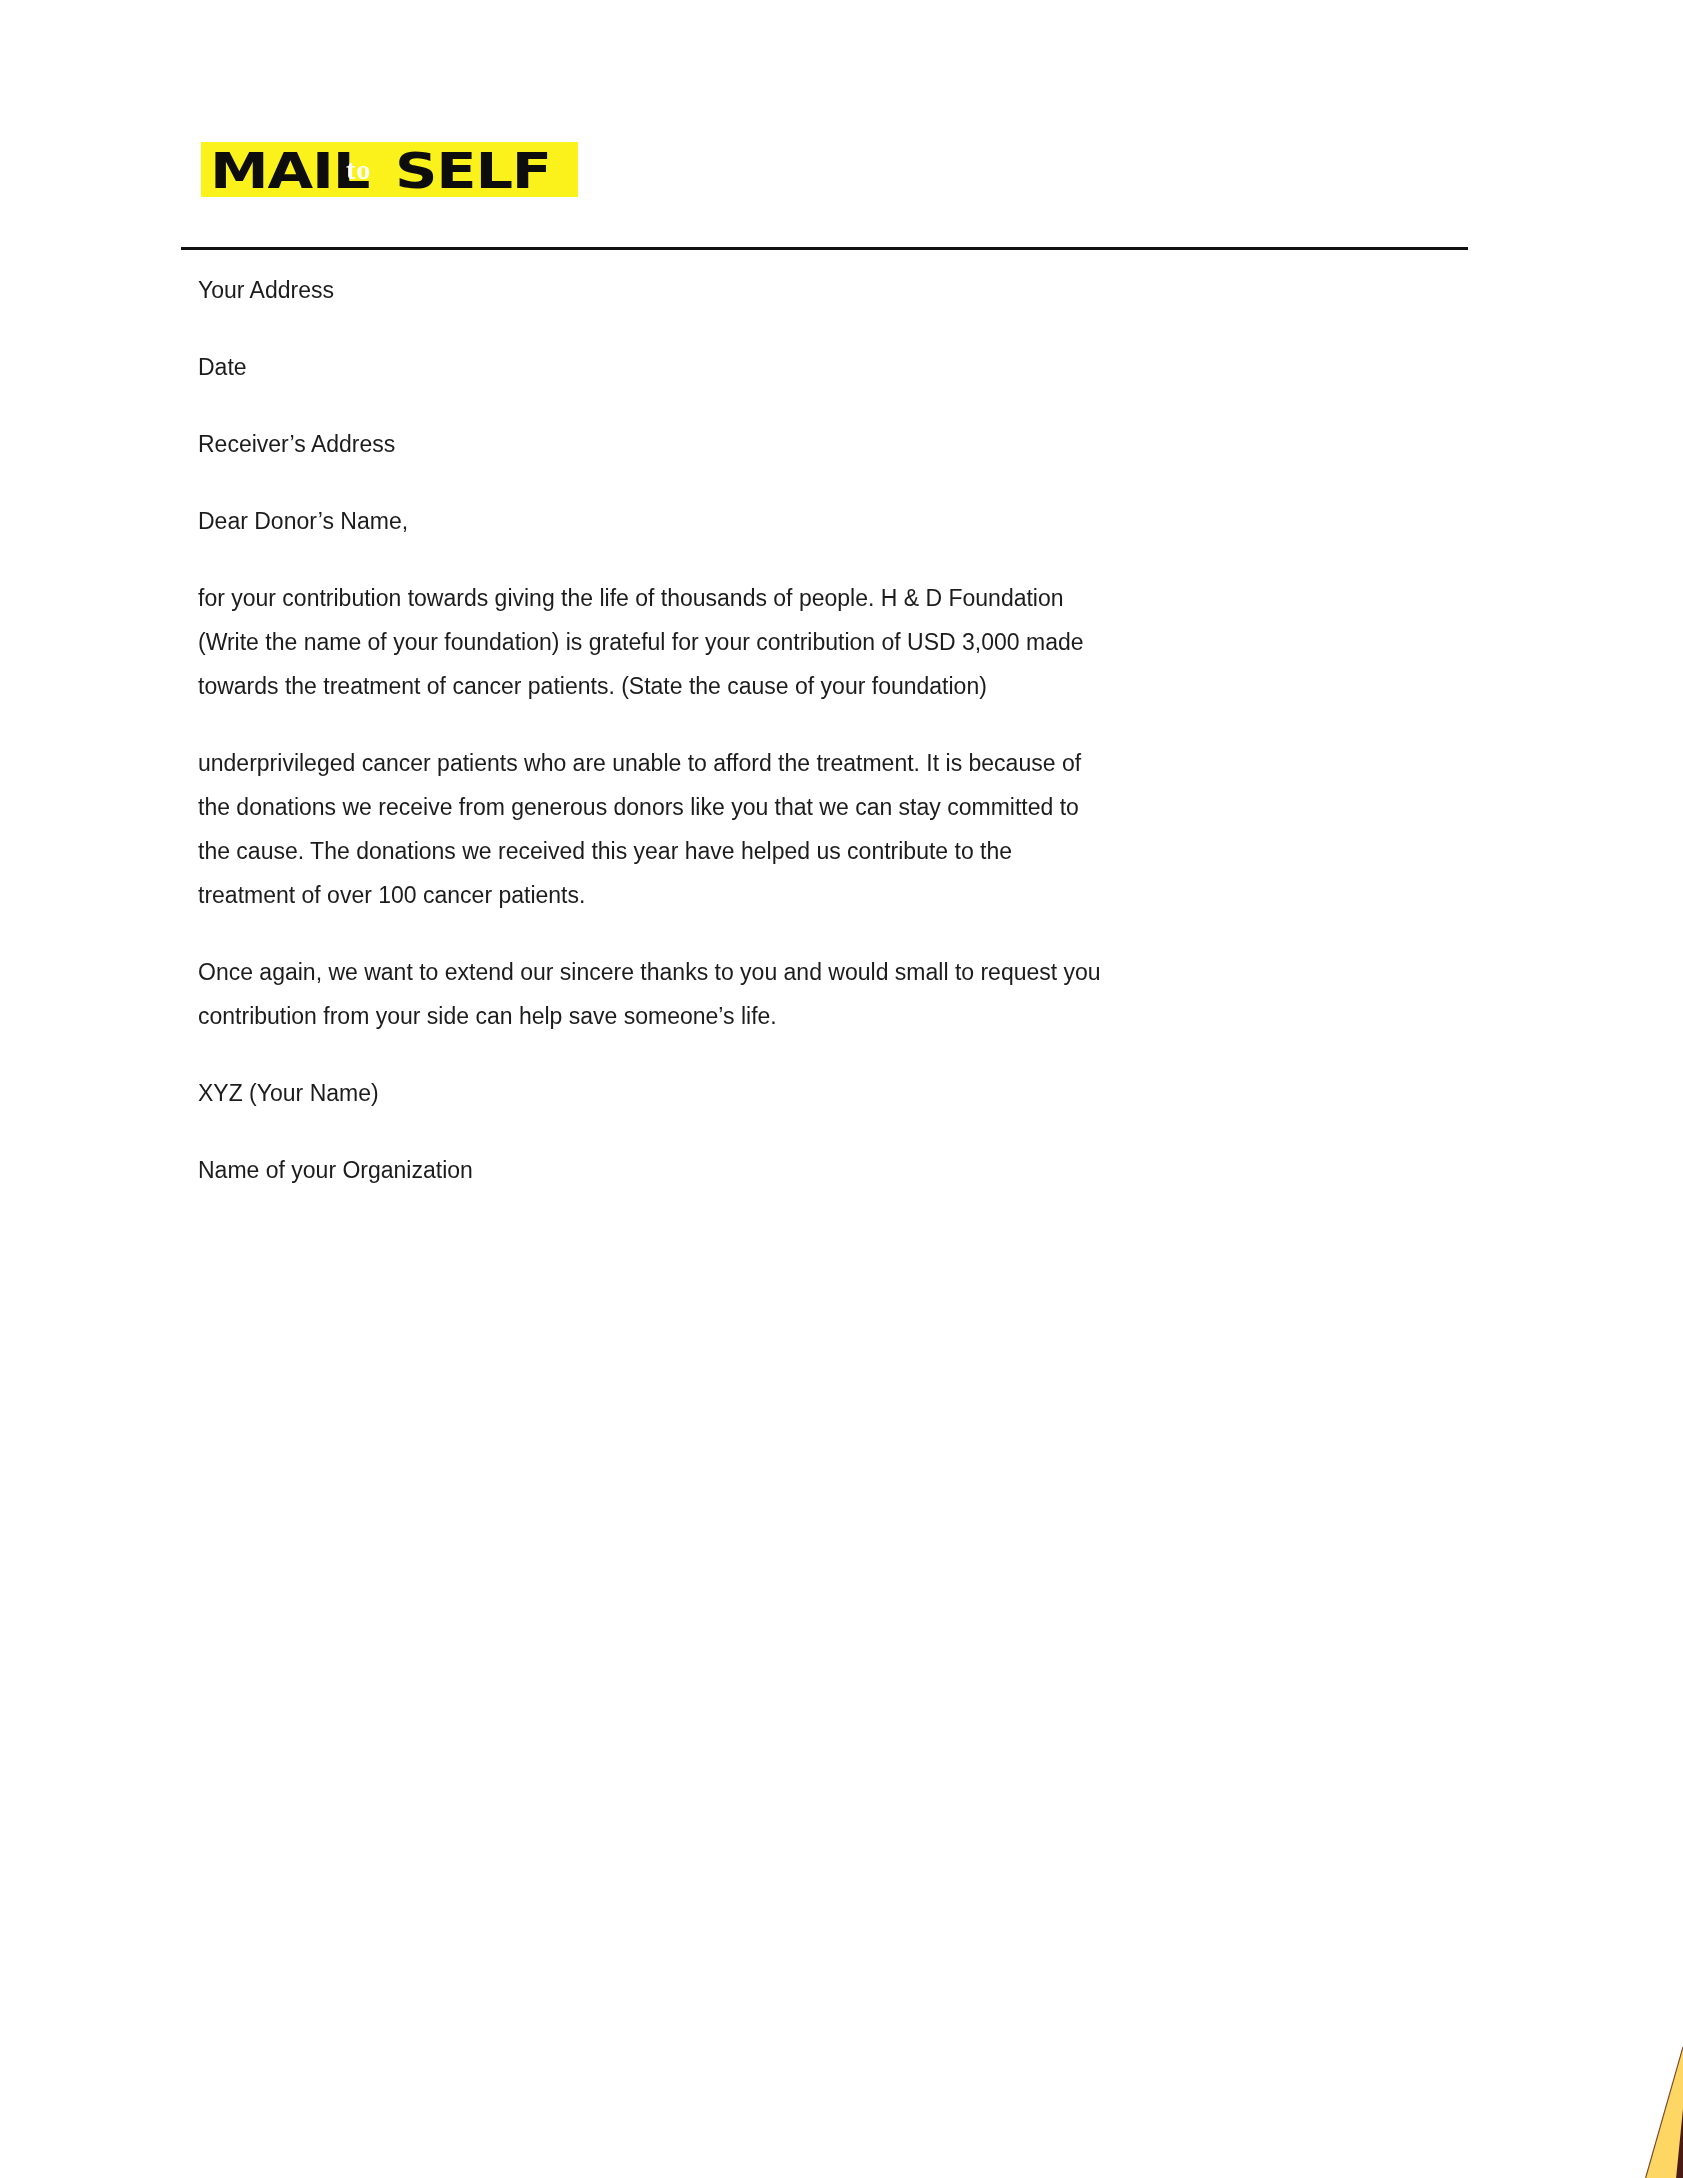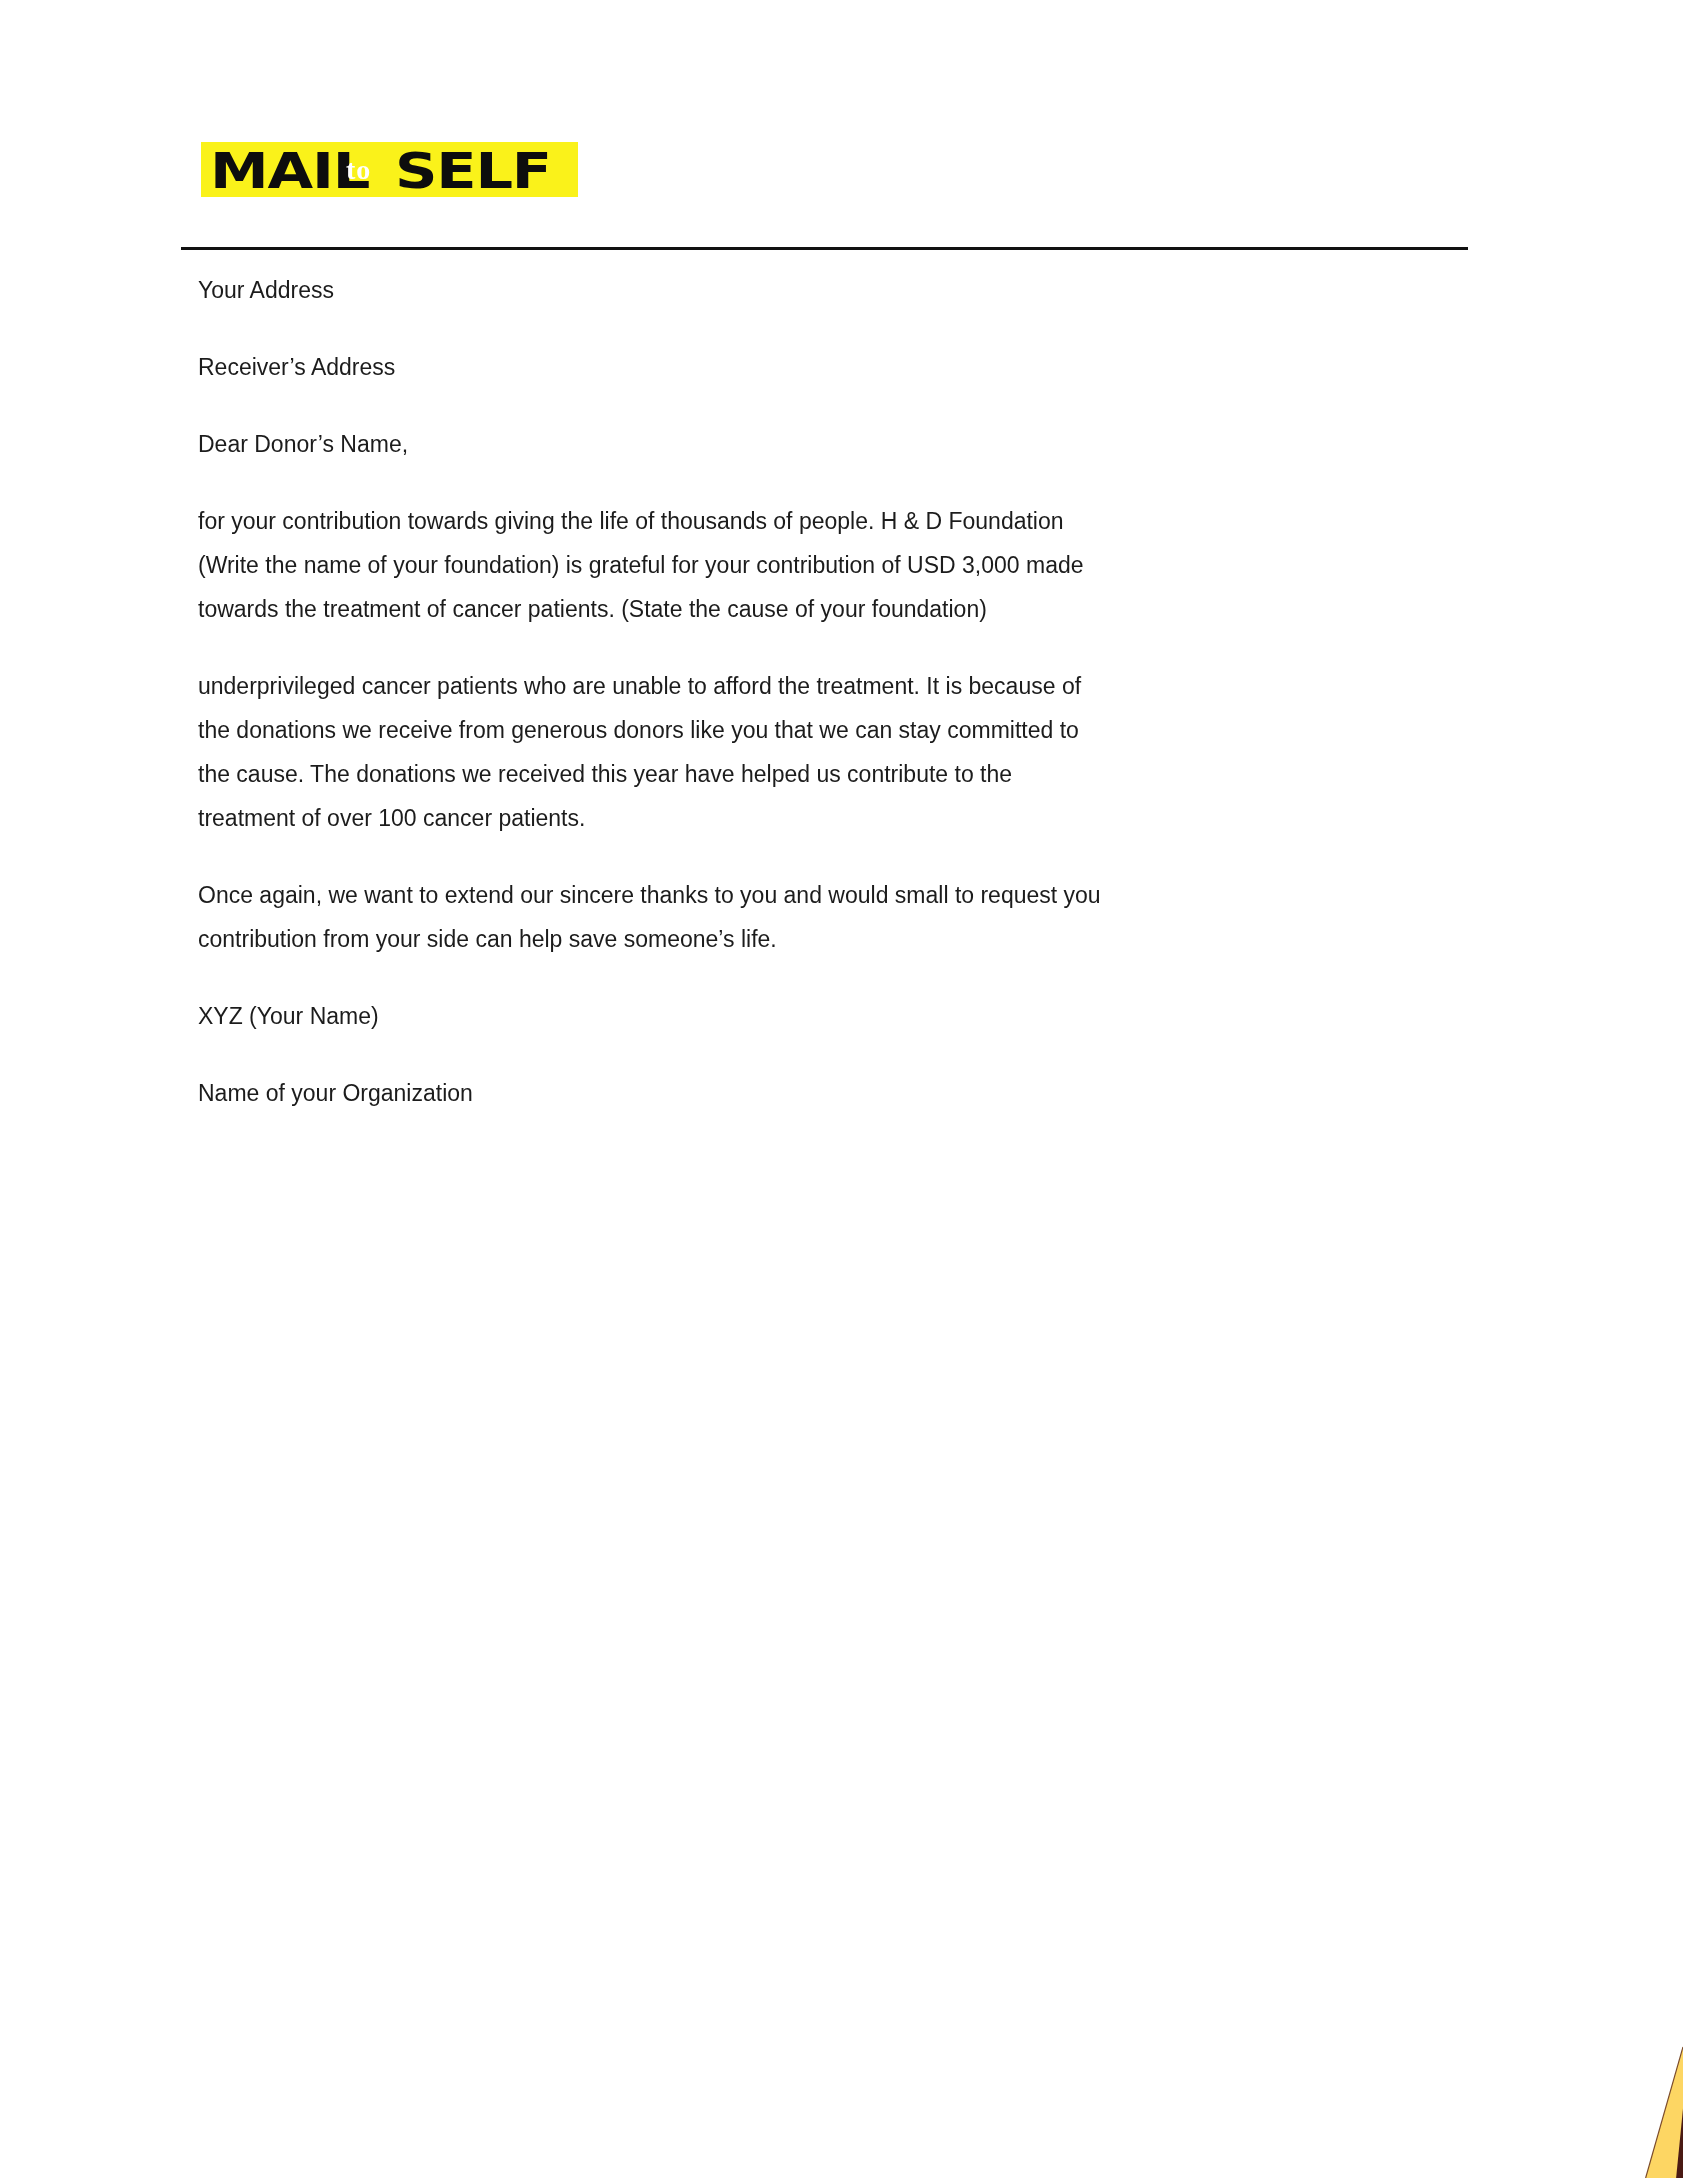--- a/index.html
+++ b/index.html
@@ -98,20 +98,21 @@
   <div class="logo">
     <span class="logo-word logo-mail">MAIL</span>
     <span class="logo-word logo-self">SELF</span>
     <span class="logo-to">to</span>
   </div>
 
   <div class="rule"></div>
 
   <div class="content">
     <p class="para">Your Address</p>
+    <p class="para">Date</p>
     <p class="para">Receiver’s Address</p>
     <p class="para">Dear Donor’s Name,</p>
 
     <p class="para">
       <span class="line">for your contribution towards giving the life of thousands of people. H &amp; D Foundation</span>
       <span class="line">(Write the name of your foundation) is grateful for your contribution of USD 3,000 made</span>
       <span class="line">towards the treatment of cancer patients. (State the cause of your foundation)</span>
     </p>
 
     <p class="para">

